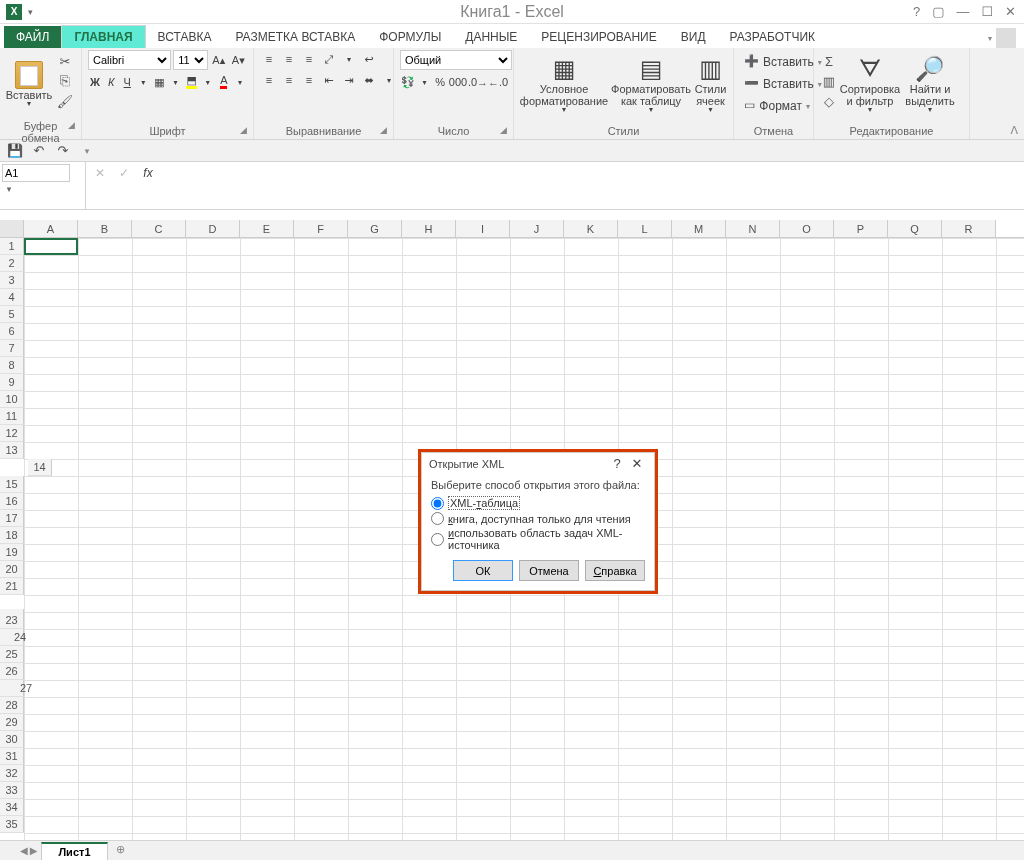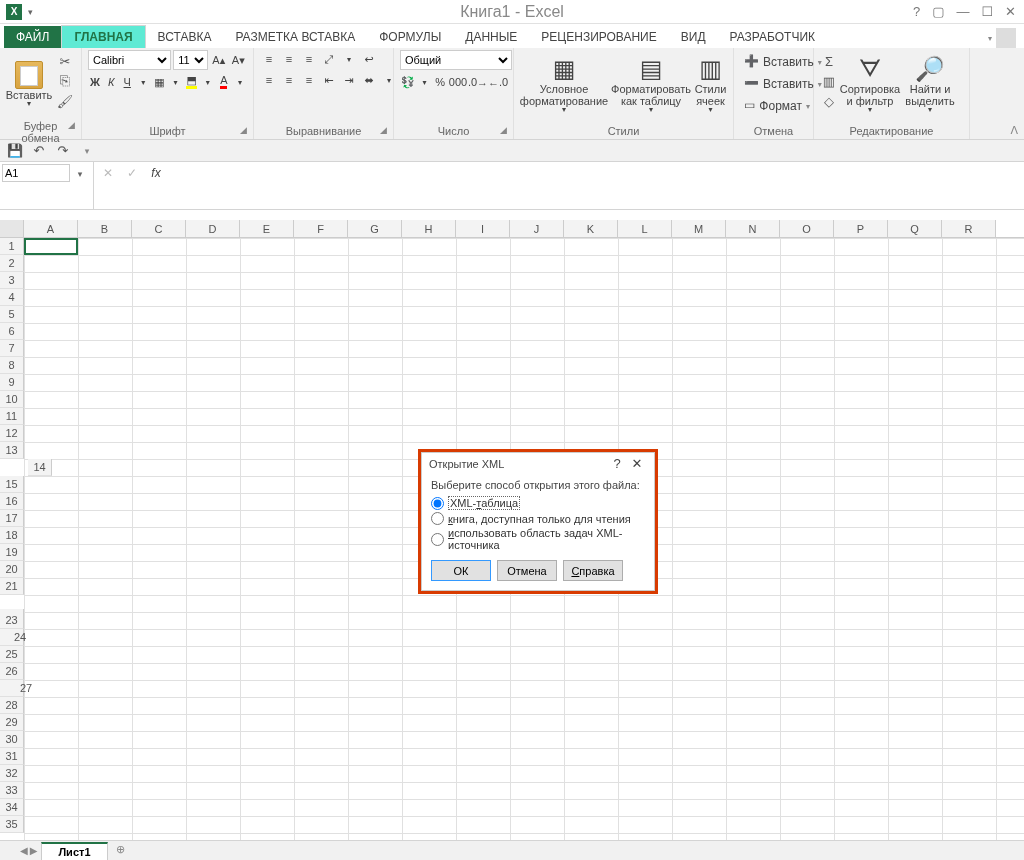--- a/index.html
+++ b/index.html
@@ -48,21 +48,21 @@
 .menu-item .mic { width: 16px; height: 16px; display: inline-block; }
 
 .collapse-rib { position: absolute; right: 6px; bottom: 2px; font-size: 11px; color: #888; cursor: pointer; }
 
 
 .qat2 { height: 22px; background: #f1f1f1; border-bottom: 1px solid #d4d4d4; display: flex; align-items: center; padding-left: 6px; gap: 6px; }
 .qat2 .q { width: 18px; height: 18px; display: flex; align-items: center; justify-content: center; color: #555; cursor: pointer; font-size: 13px; }
 
 
 .fbar { height: 48px; border-bottom: 1px solid #d4d4d4; display: flex; }
-.fbar .namebox { width: 94px; border-right: 1px solid #d4d4d4; padding: 2px; }
+.fbar .namebox { width: 86px; border-right: 1px solid #d4d4d4; padding: 2px; }
 .fbar .namebox input { width: 68px; height: 18px; border: 1px solid #ccc; font-size: 11px; padding: 0 2px; }
 .fbar .namebox .ndd { display: inline-block; width: 14px; text-align: center; font-size: 9px; color: #666; }
 .fbar .fx-area { flex: 1; display: flex; align-items: flex-start; padding: 2px 4px; gap: 4px; }
 .fbar .fx-area .fxb { width: 20px; height: 18px; display: flex; align-items: center; justify-content: center; color: #bbb; font-size: 12px; cursor: pointer; }
 .fbar .fx-area .fx-input { flex: 1; height: 40px; border: none; }
 
 
 .grid-wrap { position: absolute; top: 220px; left: 0; right: 0; bottom: 20px; overflow: hidden; }
 .colheads { display: flex; height: 18px; border-bottom: 1px solid #ccc; }
 .colheads .corner { width: 24px; background: #e6e6e6; border-right: 1px solid #ccc; }
@@ -82,21 +82,21 @@
 
 .dialog { position: absolute; left: 418px; top: 449px; width: 240px; background: #fff; border: 3px solid #d83b01; box-shadow: 0 0 0 1px #ccc inset; font-size: 11px; }
 .dialog .dtitle { display: flex; align-items: center; padding: 4px 8px; color: #444; }
 .dialog .dtitle .sp { flex: 1; }
 .dialog .dtitle .dh, .dialog .dtitle .dx { width: 20px; text-align: center; cursor: pointer; font-size: 13px; }
 .dialog .dbody { padding: 4px 10px 10px; }
 .dialog .prompt { margin-bottom: 4px; color: #444; }
 .dialog .opt { display: flex; align-items: center; gap: 4px; padding: 1px 0; color: #333; }
 .dialog .opt input { margin: 0; }
 .dialog .opt.sel label { border: 1px dotted #666; padding: 0 1px; }
-.dialog .dbuttons { display: flex; justify-content: flex-start; gap: 6px; margin-top: 8px; }
+.dialog .dbuttons { display: flex; justify-content: flex-end; gap: 6px; margin-top: 8px; }
 .dialog .dbuttons button { width: 60px; height: 21px; border: 1px solid #adadad; background: #e1e1e1; font-size: 11px; cursor: pointer; }
 .dialog .dbuttons button.primary { border: 1px solid #3399ff; }
 .uline { text-decoration: underline; }
 
 
 .ic-paste { width: 28px; height: 28px; background: linear-gradient(#e6b85c,#d9a441); border: 1px solid #c08f2e; border-radius: 2px; position: relative; }
 .ic-paste::after { content: ""; position: absolute; top: 4px; left: 4px; right: 4px; bottom: 2px; background: #fff; border: 1px solid #ccc; }
 </style>
 </head>
 <body>

